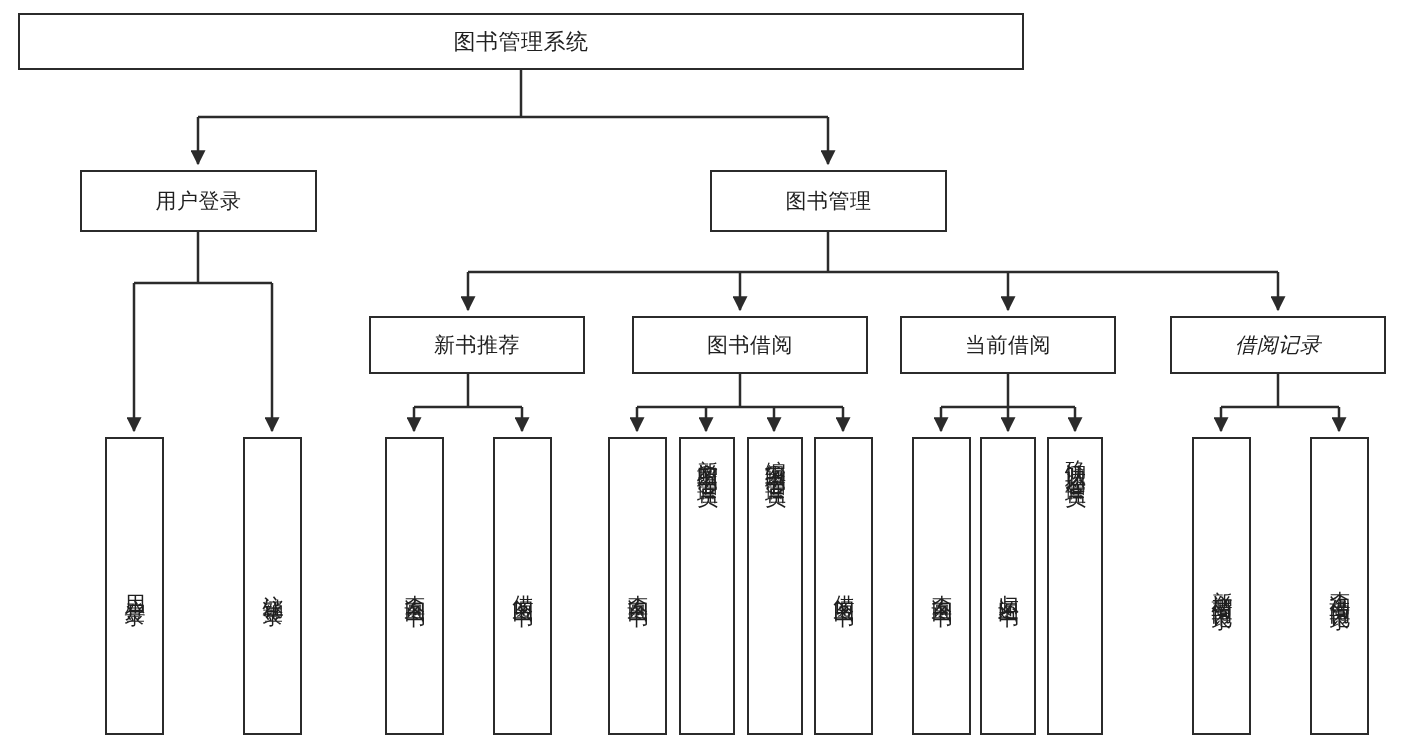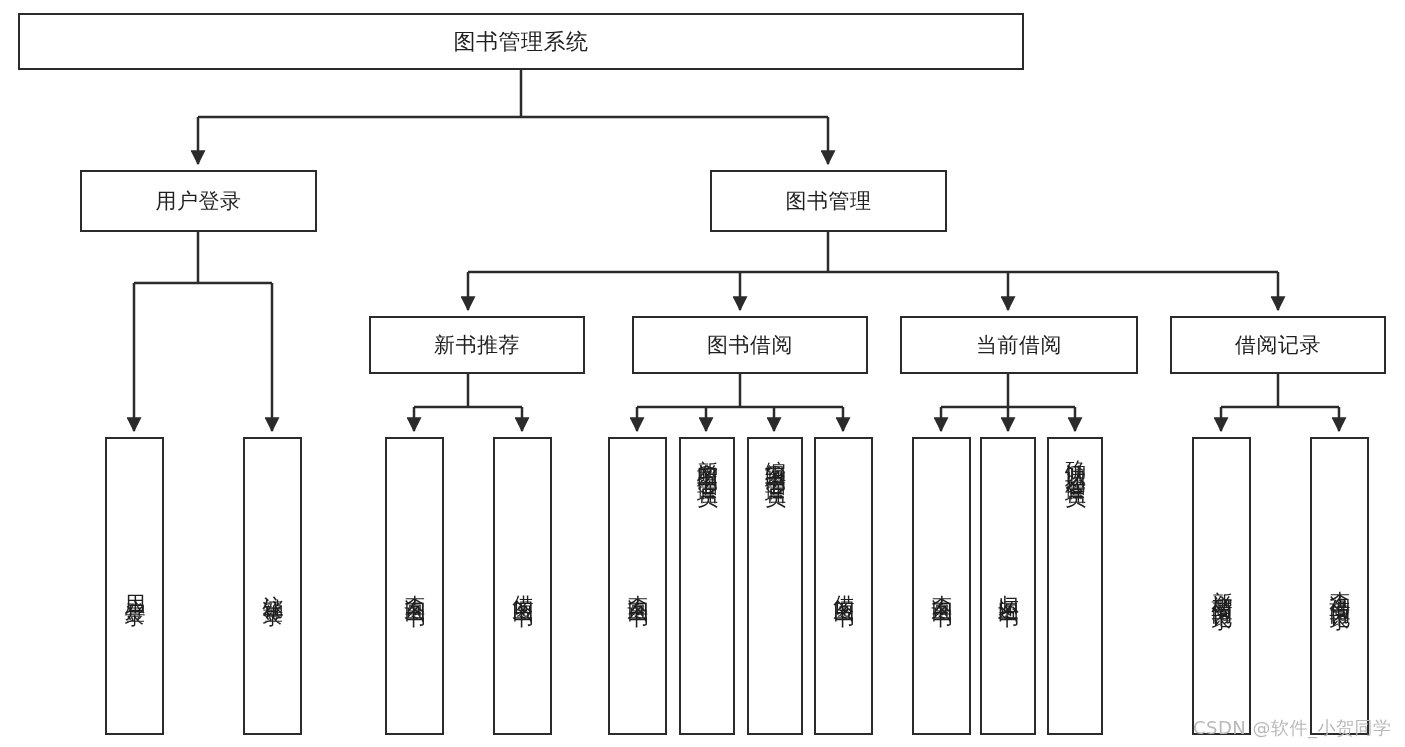--- a/index.html
+++ b/index.html
@@ -132,24 +132,24 @@
   <div class="node-box" style="left:710px; top:170px; width:237px; height:62px;">
     <span class="node-label-h">图书管理</span>
   </div>
 
   <div class="node-box" style="left:369px; top:316px; width:216px; height:58px;">
     <span class="node-label-h">新书推荐</span>
   </div>
   <div class="node-box" style="left:632px; top:316px; width:236px; height:58px;">
     <span class="node-label-h">图书借阅</span>
   </div>
-  <div class="node-box" style="left:900px; top:316px; width:238px; height:58px;">
+  <div class="node-box" style="left:900px; top:316px; width:216px; height:58px;">
     <span class="node-label-h">当前借阅</span>
   </div>
-  <div class="node-box" style="left:1170px; top:316px; width:216px; height:58px;">
+  <div class="node-box" style="left:1170px; top:316px; width:216px; height:58px;font-style:italic;">
     <span class="node-label-h">借阅记录</span>
   </div>
 
   <div class="node-box vertical centered" style="left:105px; top:437px; width:59px; height:298px;">
     <span class="node-label-v">用户登录</span>
   </div>
   <div class="node-box vertical centered" style="left:243px; top:437px; width:59px; height:298px;">
     <span class="node-label-v">注销登录</span>
   </div>
 
@@ -183,15 +183,14 @@
     <span class="node-label-v">确认归还（管理员）</span>
   </div>
 
   <div class="node-box vertical centered" style="left:1192px; top:437px; width:59px; height:298px;">
     <span class="node-label-v">新增借阅记录</span>
   </div>
   <div class="node-box vertical centered" style="left:1310px; top:437px; width:59px; height:298px;">
     <span class="node-label-v">查询借阅记录</span>
   </div>
 
-  <div class="watermark" style="left:1193px; top:716px;">CSDN @软件_小贺同学</div>
 
 </div>
 
 </body></html>

